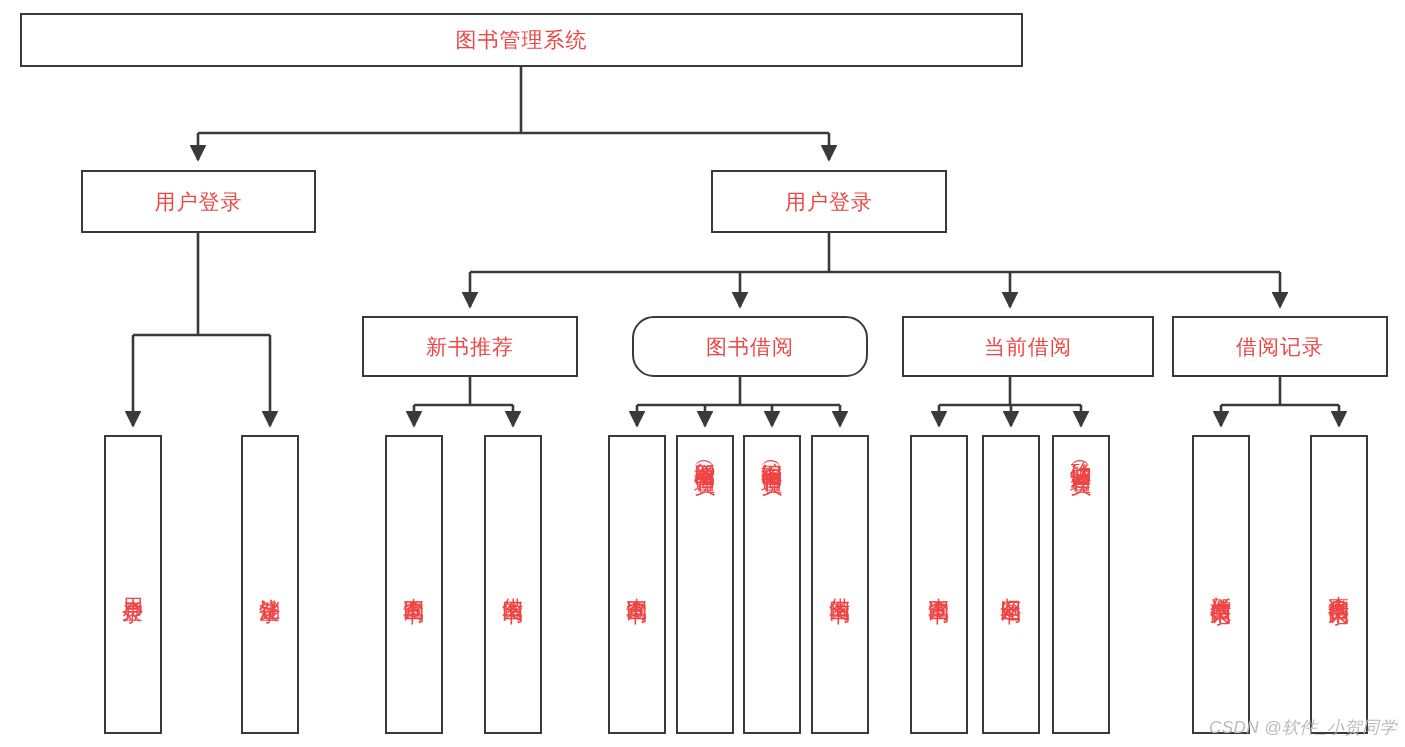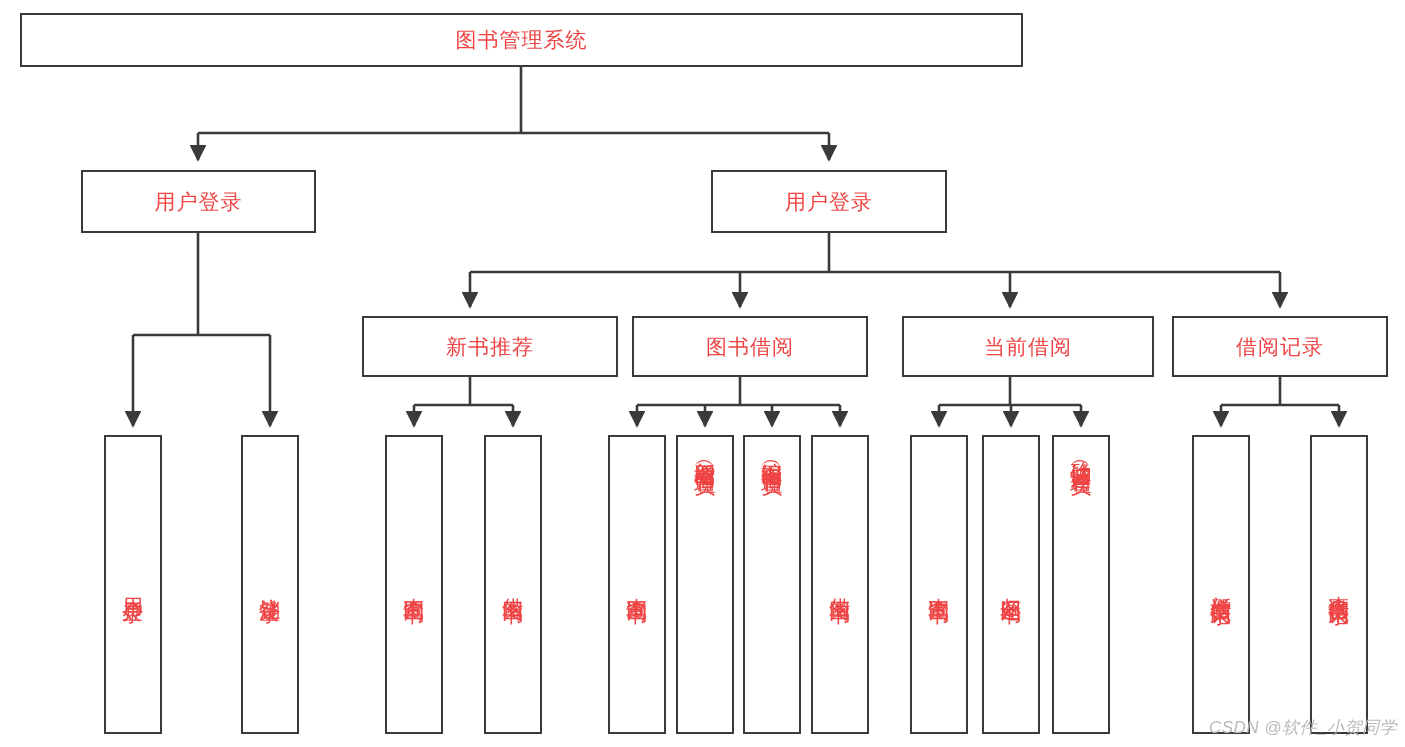--- a/index.html
+++ b/index.html
@@ -128,24 +128,24 @@
     <span class="label">图书管理系统</span>
   </div>
 
   <div class="node node-h" id="node-l2-0" style="left: 81px; top: 170px; width: 235px; height: 63px;">
     <span class="label">用户登录</span>
   </div>
   <div class="node node-h" id="node-l2-1" style="left: 711px; top: 170px; width: 236px; height: 63px;">
     <span class="label">用户登录</span>
   </div>
 
-  <div class="node node-h" id="node-l3-0" style="left: 362px; top: 316px; width: 256px; height: 61px;">
+  <div class="node node-h" id="node-l3-0" style="left: 362px; top: 316px; width: 216px; height: 61px;">
     <span class="label">新书推荐</span>
   </div>
-  <div class="node node-h" id="node-l3-1" style="left: 632px; top: 316px; width: 236px; height: 61px;">
+  <div class="node node-h" id="node-l3-1" style="left: 632px; top: 316px; width: 236px; height: 61px; border-radius: 22px;">
     <span class="label">图书借阅</span>
   </div>
   <div class="node node-h" id="node-l3-2" style="left: 902px; top: 316px; width: 252px; height: 61px;">
     <span class="label">当前借阅</span>
   </div>
   <div class="node node-h" id="node-l3-3" style="left: 1172px; top: 316px; width: 216px; height: 61px;">
     <span class="label">借阅记录</span>
   </div>
 
   <div class="node node-v centered" id="node-leaf-0" style="left: 104px; top: 435px; width: 58px; height: 299px;">

